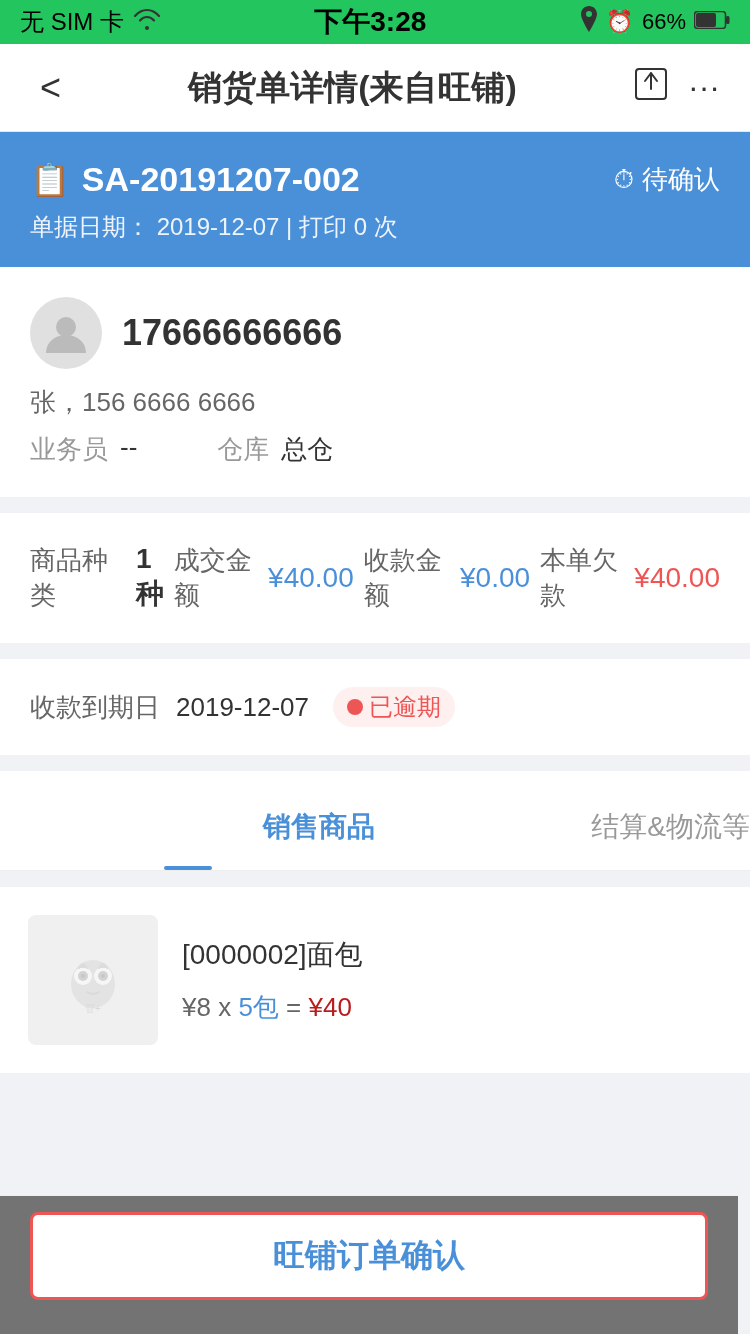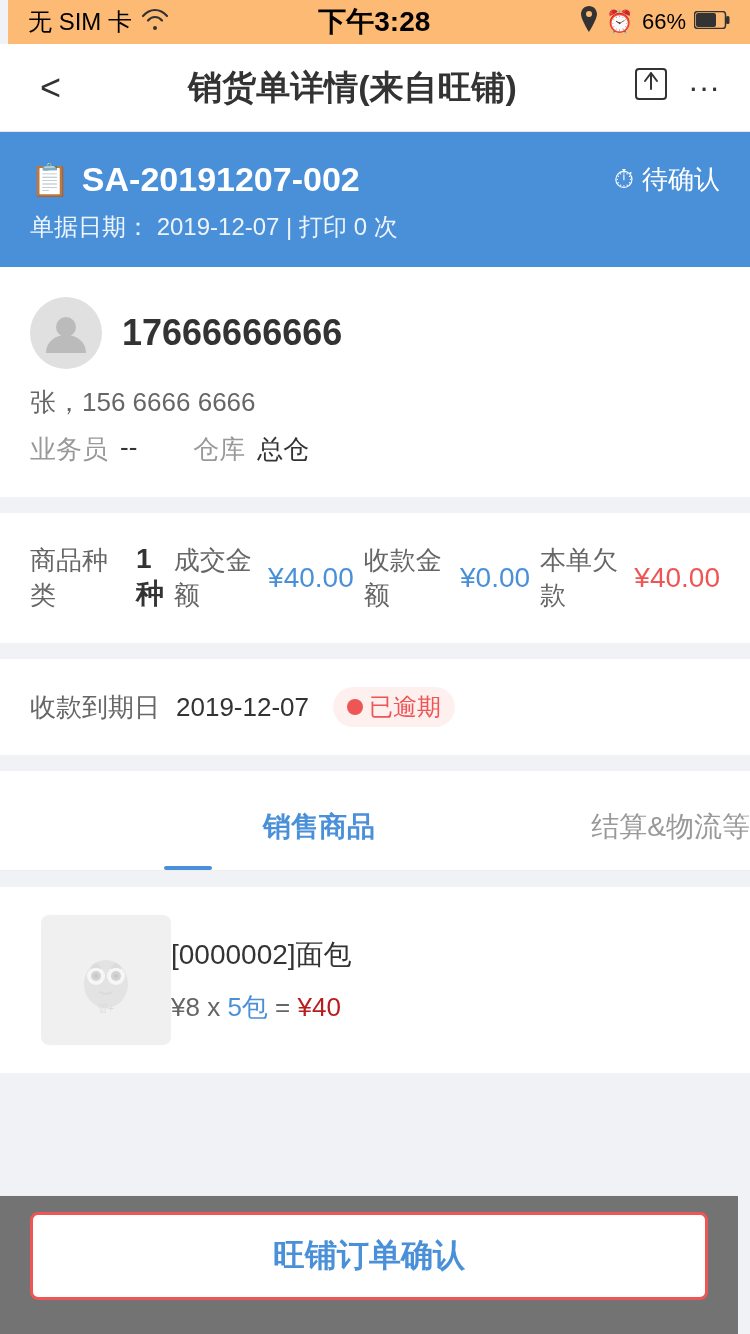--- a/index.html
+++ b/index.html
@@ -8,29 +8,28 @@
       font-family: -apple-system, "PingFang SC", "Helvetica Neue", Arial, sans-serif;
       background: #f0f2f5;
       width: 750px;
       min-height: 1334px;
       overflow-x: hidden;
       font-size: 28px;
     }
 
     
     .status-bar {
-      background: #fdba74;
+      background: #22c55e;
       height: 44px;
       display: flex;
       align-items: center;
       justify-content: space-between;
       padding: 16px 20px;
       font-size: 24px;
       font-weight: 500;
-      margin-left: 8px;
     }
     .status-left { display: flex; align-items: center; gap: 8px; }
     .status-center { font-size: 28px; font-weight: 600; }
     .status-right { display: flex; align-items: center; gap: 8px; font-size: 22px; }
 
     
     .nav-bar {
       background: #fff;
       height: 88px;
       display: flex;
@@ -128,21 +127,21 @@
       font-weight: 600;
       color: #333;
     }
     .customer-info-row {
       font-size: 26px;
       color: #666;
       margin-bottom: 12px;
     }
     .customer-meta-row {
       display: flex;
-      gap: 56px;
+      gap: 80px;
       font-size: 26px;
       color: #666;
     }
     .meta-item {
       display: flex;
       gap: 12px;
     }
     .meta-label { color: #999; }
     .meta-value { color: #333; }
 
@@ -246,23 +245,24 @@
       transform: translateX(-50%);
       width: 48px;
       height: 4px;
       background: #4a90d9;
       border-radius: 2px;
     }
 
     
     .product-card {
       background: #fff;
-      padding: 28px 41px;
-      display: flex;
-      align-items: center;
+      padding: 28px 28px;
+      display: flex;
+      align-items: center;
+      gap: 24px;
       margin-bottom: 16px;
     }
     .product-image {
       width: 130px;
       height: 130px;
       background: #f0f0f0;
       border-radius: 8px;
       flex-shrink: 0;
       display: flex;
       align-items: center;

